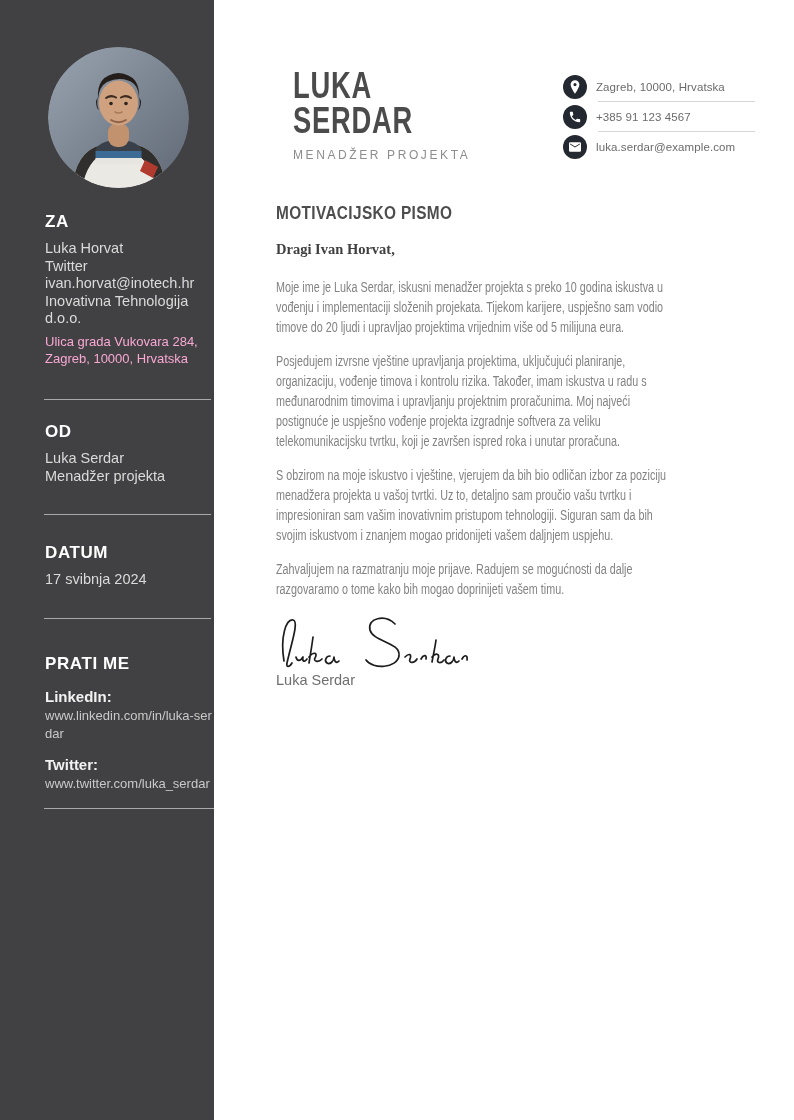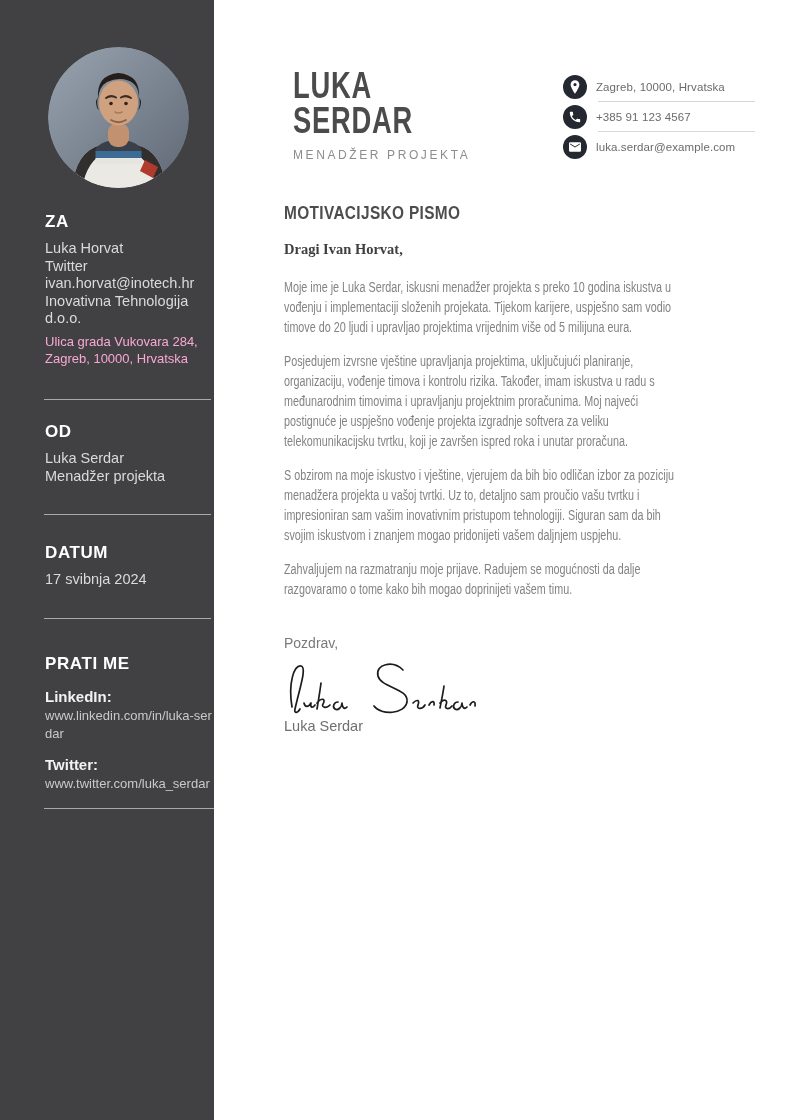--- a/index.html
+++ b/index.html
@@ -39,21 +39,21 @@
           transform:scaleX(.76); transform-origin:left top; white-space:nowrap; }
   .jobtitle { font-size:12px; letter-spacing:2.6px; color:#8d8d8d; margin-top:10px; white-space:nowrap; }
 
   .contacts { width:192px; margin-top:4px; }
   .c-row { display:flex; align-items:center; gap:9px; height:29px; }
   .c-row svg { flex:0 0 24px; }
   .c-text { font-size:11.5px; color:#6b6b6b; letter-spacing:.1px; }
   .c-sep { border-top:1px solid #d7d7d7; margin-left:35px; }
 
   
-  .letter { position:absolute; left:284px; top:203px; width:480px; }
+  .letter { position:absolute; left:276px; top:203px; width:480px; }
   .letter h2 { font-size:17.5px; font-weight:700; color:#4d4d4d; letter-spacing:.4px;
                transform:scaleX(.88); transform-origin:left top; margin-bottom:17px; white-space:nowrap; }
   .salutation { font-family:"Liberation Serif", serif; font-weight:700; font-size:14.5px; color:#3f3f3f; margin-bottom:19px; }
   .para { font-size:14px; line-height:20px; color:#838383; margin-bottom:14px; white-space:pre-line;
           width:600px; transform:scaleX(.77); transform-origin:left top; }
   .closing { font-size:14px; color:#7a7a7a; margin-top:36px; }
   .signature { margin-top:8px; height:58px; }
   .printed-name { font-size:14.5px; color:#6f6f6f; margin-top:1px; }
 </style>
 </head>
@@ -186,21 +186,20 @@
 organizaciju, vođenje timova i kontrolu rizika. Također, imam iskustva u radu s
 međunarodnim timovima i upravljanju projektnim proračunima. Moj najveći
 postignuće je uspješno vođenje projekta izgradnje softvera za veliku
 telekomunikacijsku tvrtku, koji je završen ispred roka i unutar proračuna.</p>
     <p class="para">S obzirom na moje iskustvo i vještine, vjerujem da bih bio odličan izbor za poziciju
 menadžera projekta u vašoj tvrtki. Uz to, detaljno sam proučio vašu tvrtku i
 impresioniran sam vašim inovativnim pristupom tehnologiji. Siguran sam da bih
 svojim iskustvom i znanjem mogao pridonijeti vašem daljnjem uspjehu.</p>
     <p class="para">Zahvaljujem na razmatranju moje prijave. Radujem se mogućnosti da dalje
 razgovaramo o tome kako bih mogao doprinijeti vašem timu.</p>
-    <p class="closing">Pozdrav,</p>
 
     <div class="signature">
       <svg width="195" height="58" viewBox="0 0 195 58" fill="none" stroke="#1c1c1c" stroke-width="1.7" stroke-linecap="round" stroke-linejoin="round">
         <path d="M8 48 C4 24 10 6 17 7 C23 8 16 28 11 50 C10 54 13 55 16 50"></path>
         <path d="M20 44 C21 48 24 49 27 44 C26 48 28 50 31 46"></path>
         <path d="M37 24 C36 32 34 44 33 50 M33 44 C38 38 42 40 39 45 C37 48 42 50 46 46"></path>
         <path d="M54 43 C50 43 48 48 51 50 C54 52 58 48 58 44 C58 48 60 51 63 48"></path>
         <path d="M119 11 C109 1 91 5 94 17 C97 29 125 29 123 43 C121 55 97 57 90 47"></path>
         <path d="M129 44 C133 40 136 41 134 46 C132 50 138 51 141 46"></path>
         <path d="M145 46 C147 42 151 41 150 46"></path>

